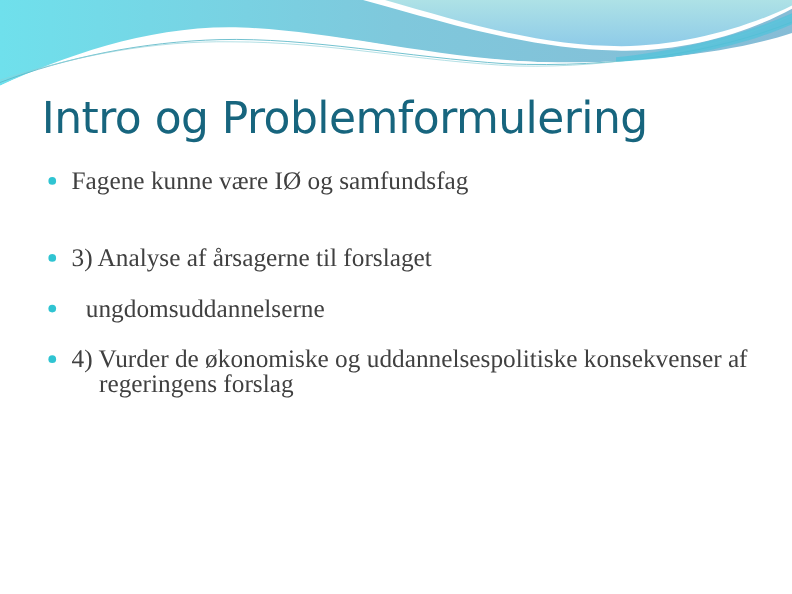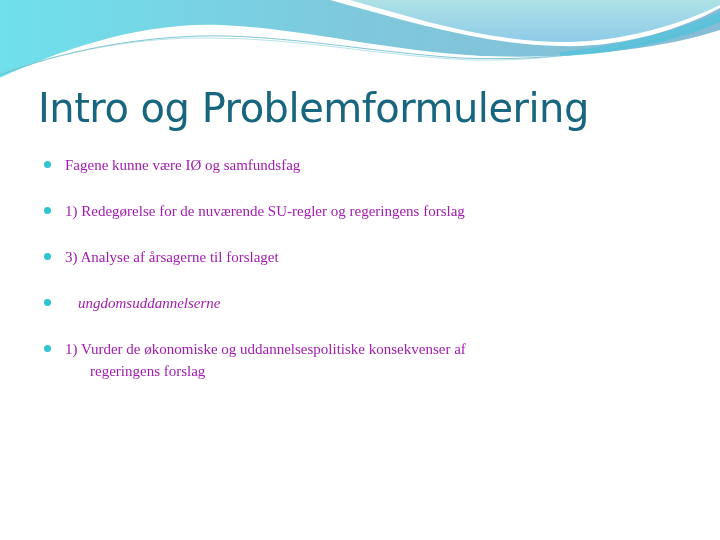--- a/index.html
+++ b/index.html
@@ -1,25 +1,25 @@
 <!DOCTYPE html>
 <html><head>
 <meta charset="utf-8">
 <style>
   html, body { margin: 0; padding: 0; }
   body { width: 720px; height: 540px; overflow: hidden; background: #ffffff; position: relative; font-family: "Liberation Serif", serif; }
   .slide { position: absolute; left: 0; top: 0; width: 720px; height: 540px; background: #ffffff; }
   .bg-waves { position: absolute; left: 0; top: 0; width: 720px; height: 100px; }
   .title { position: absolute; left: 38px; top: 84px; font-family: "DejaVu Sans", sans-serif; font-size: 40px; color: #17657e; letter-spacing: -0.5px; white-space: nowrap; line-height: 1.2; }
   .content { position: absolute; left: 44px; top: 154px; width: 660px; }
-  .item { position: relative; font-size: 15px; color: #a21caf; line-height: 22px; padding-left: 21px; }
+  .item { position: relative; font-size: 23px; color: #404040; line-height: 22px; padding-left: 21px; }
   .item .bullet { position: absolute; left: 0; top: 7px; width: 7px; height: 7px; border-radius: 50%; background: #2fc4d2; }
   .item .cont { display: block; }
   .gap { height: 24px; }
-  .indent1 { padding-left: 13px; font-style: italic; }
+  .indent1 { padding-left: 13px; }
   .indent2 { padding-left: 25px; }
 </style>
 </head>
 <body>
 
 <div class="slide">
   <svg class="bg-waves" viewBox="0 0 720 100" preserveAspectRatio="none">
     <defs>
       <linearGradient id="gLeft" x1="0" y1="0" x2="1" y2="0">
         <stop offset="0" stop-color="#6fe0ec"></stop>
@@ -41,34 +41,30 @@
   </svg>
 
   <div class="title">Intro og Problemformulering</div>
 
   <div class="content">
     <div class="item">
       <span class="bullet"></span>
       <span>Fagene kunne være IØ og samfundsfag</span>
     </div>
     <div class="gap"></div>
-    <div class="item">
-      <span class="bullet"></span>
-      <span>1) Redegørelse for de nuværende SU-regler og regeringens forslag</span>
-    </div>
     <div class="gap"></div>
     <div class="item">
       <span class="bullet"></span>
       <span>3) Analyse af årsagerne til forslaget</span>
     </div>
     <div class="gap"></div>
     <div class="item">
       <span class="bullet"></span>
       <span class="cont indent1">ungdomsuddannelserne</span>
     </div>
     <div class="gap"></div>
     <div class="item">
       <span class="bullet"></span>
-      <span>1) Vurder de økonomiske og uddannelsespolitiske konsekvenser af</span>
+      <span>4) Vurder de økonomiske og uddannelsespolitiske konsekvenser af</span>
       <span class="cont indent2">regeringens forslag</span>
     </div>
   </div>
 </div>
 
 </body></html>

